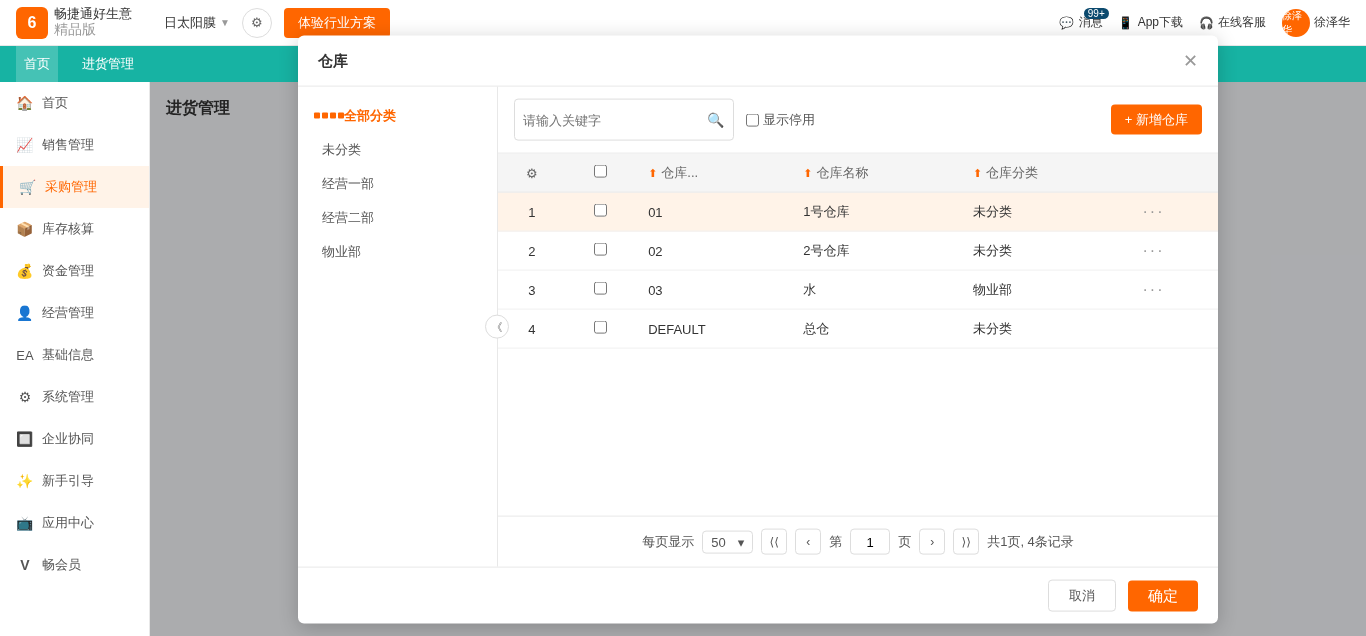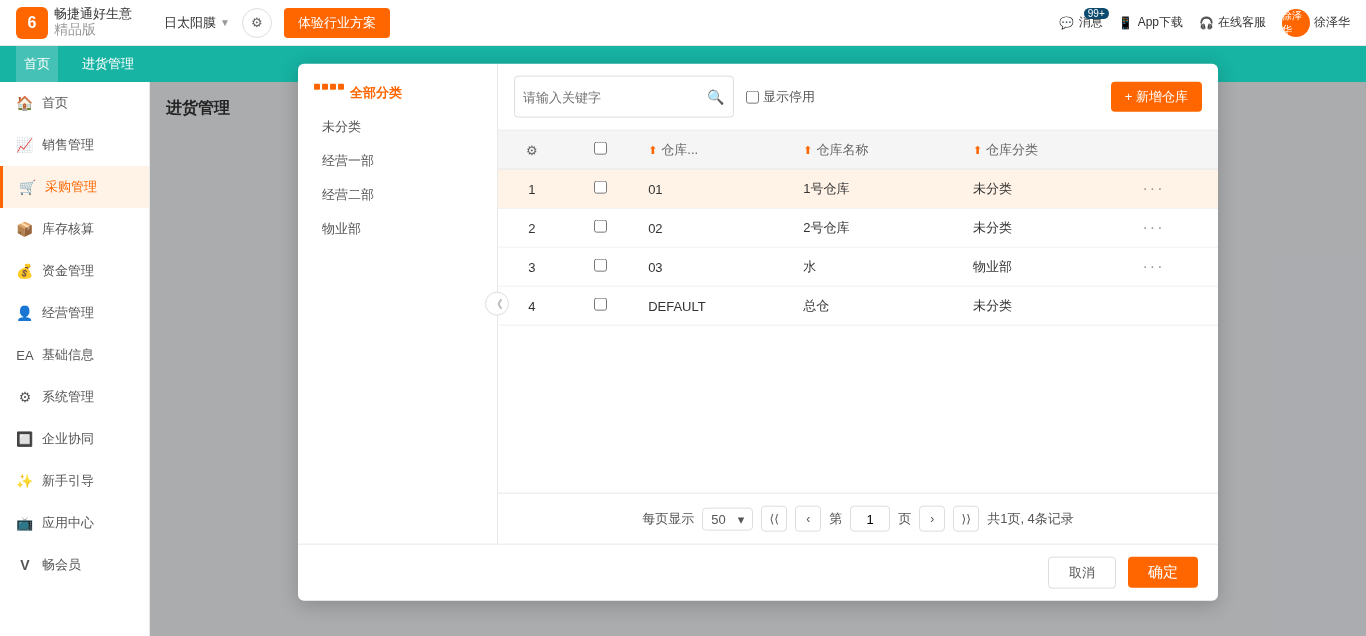--- a/index.html
+++ b/index.html
@@ -130,21 +130,21 @@
       transform: translateY(-50%);
       width: 24px; height: 24px;
       background: #fff;
       border: 1px solid #ddd;
       border-radius: 50%;
       display: flex; align-items: center; justify-content: center;
       cursor: pointer; color: #666; font-size: 11px;
       z-index: 10;
     }
     .tree-all {
-      display: flex; gap: 6px;
+      display: flex; align-items: center; 
       padding: 8px 16px;
       cursor: pointer;
       font-weight: bold;
       color: #f60;
     }
     .tree-all-icon { display: flex; gap: 2px; }
     .tree-all-icon span { width: 6px; height: 6px; background: #f60; display: inline-block; border-radius: 1px; }
     .tree-item {
       padding: 8px 16px 8px 24px;
       cursor: pointer; color: #555; font-size: 13px;
@@ -202,21 +202,21 @@
     .page-select {
       border: 1px solid #ddd; border-radius: 4px; padding: 3px 8px;
       font-size: 13px; display: flex; align-items: center; gap: 12px;
     }
     .page-btn { width: 26px; height: 26px; border: 1px solid #ddd; border-radius: 4px; display: flex; align-items: center; justify-content: center; cursor: pointer; color: #555; font-size: 12px; }
     .page-input { width: 40px; height: 26px; border: 1px solid #ddd; border-radius: 4px; text-align: center; font-size: 13px; }
     .page-info { color: #555; font-size: 13px; }
 
     
     .modal-footer {
-      display: flex; align-items: flex-start; justify-content: flex-end;
+      display: flex; align-items: flex-end; justify-content: flex-end;
       padding: 12px 20px; gap: 12px;
       border-top: 1px solid #e8e8e8;
     }
     .btn-cancel {
       padding: 6px 20px; border: 1px solid #ddd; border-radius: 4px;
       background: #fff; cursor: pointer; font-size: 13px; color: #555;
     }
     .btn-confirm {
       padding: 6px 20px; border: none; border-radius: 4px;
       background: #f60; color: #fff; cursor: pointer; font-size: 15px;
@@ -326,20 +326,24 @@
       <span>畅会员</span>
     </div>
   </div>
 
   <div class="content">
     <div class="page-title">进货管理</div>
 
     <div class="overlay"></div>
 
     <div class="modal">
+      <div class="modal-header">
+        <span class="modal-title">仓库</span>
+        <span class="modal-close">✕</span>
+      </div>
       <div class="modal-body">
 
         <div class="modal-tree">
           <div class="tree-all">
             <div class="tree-all-icon">
               <span></span>
                 <span></span>
                 <span></span>
                 <span></span>
             </div>

